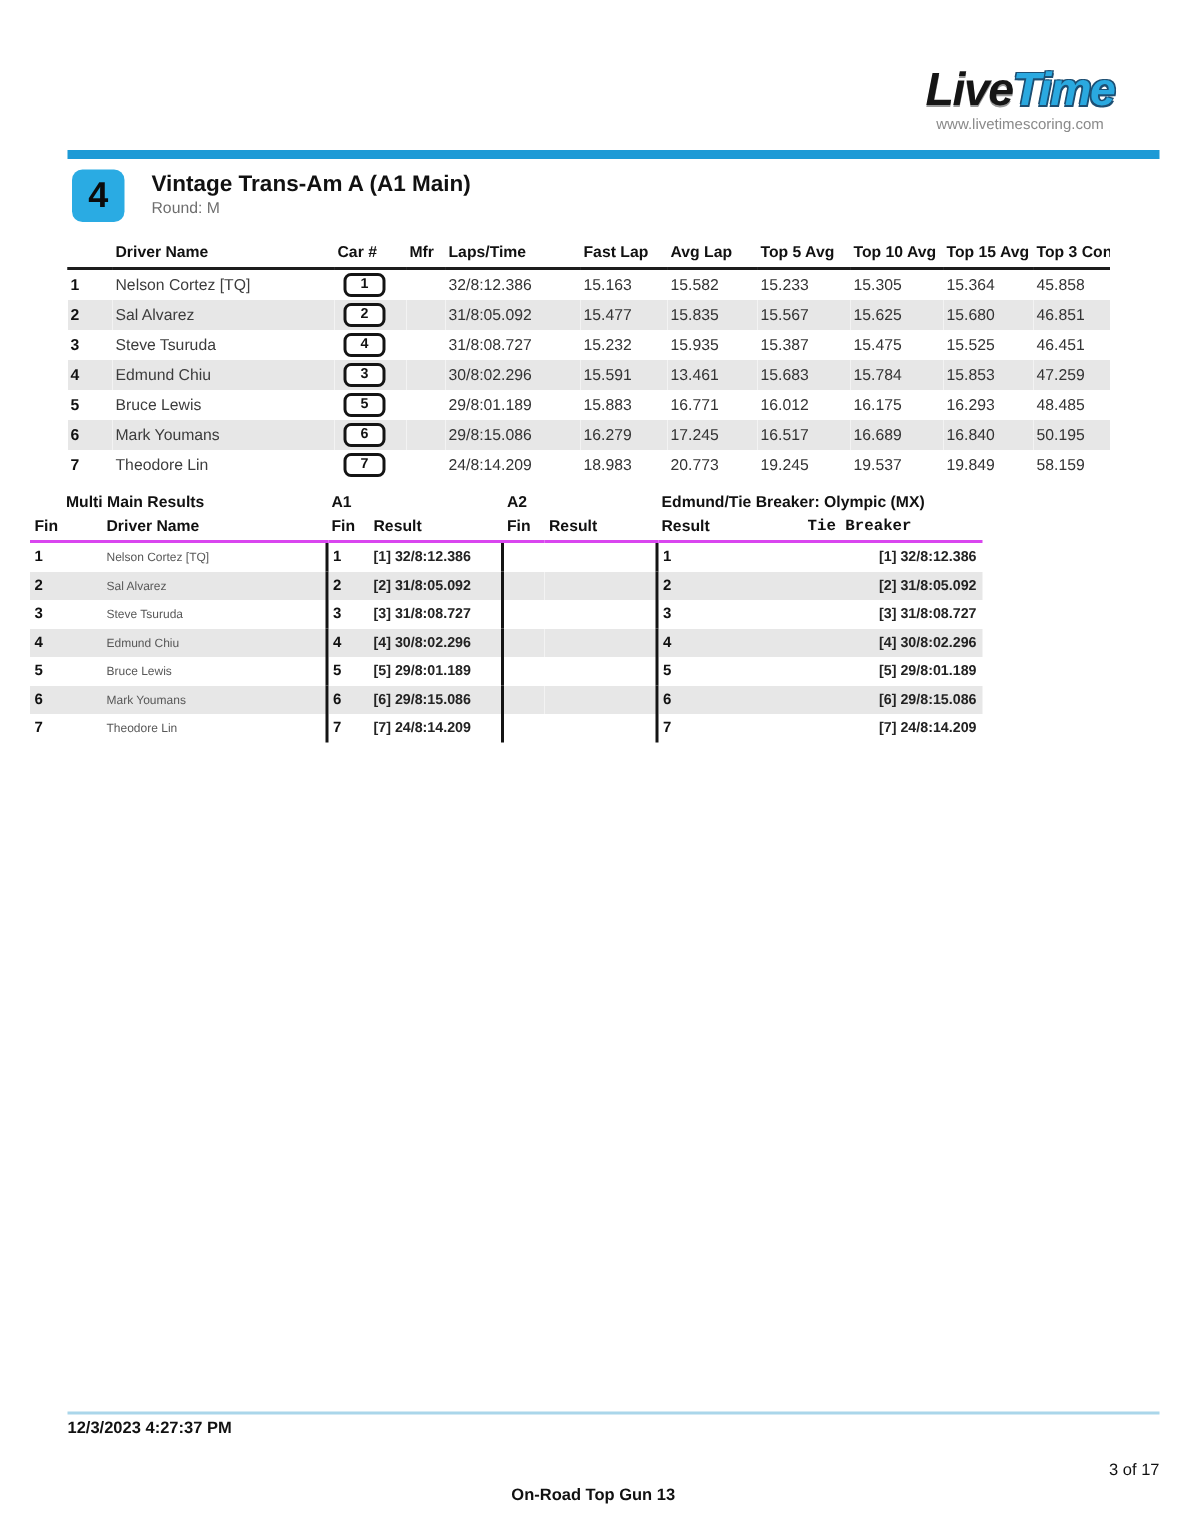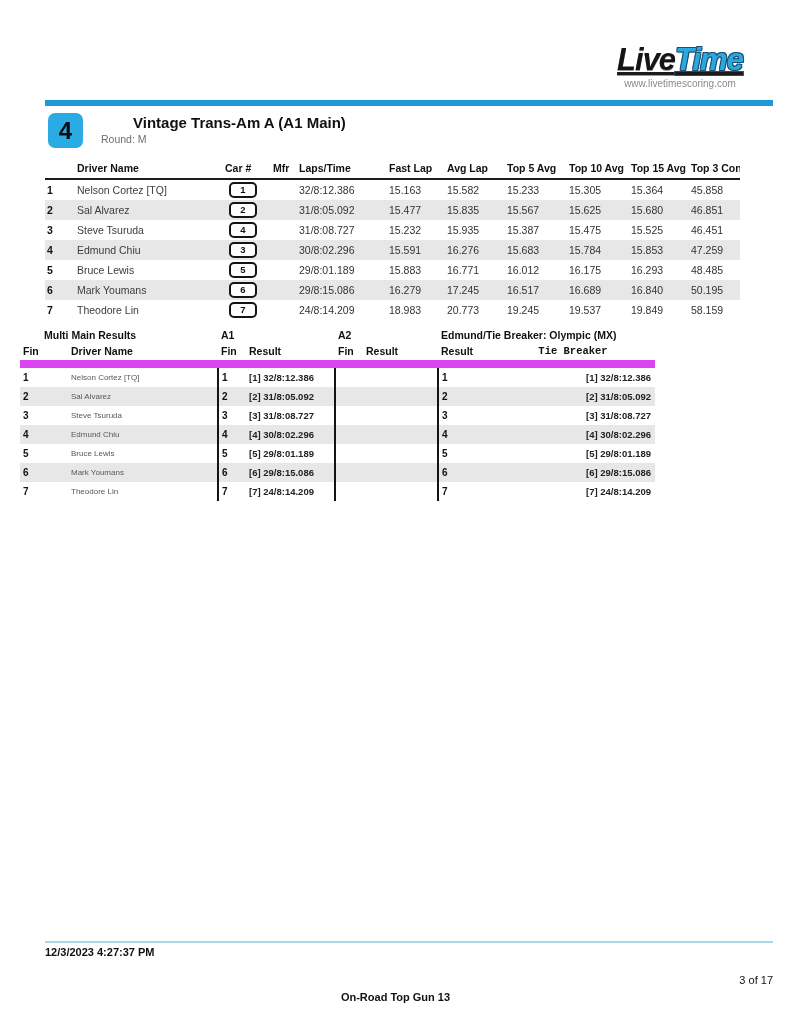--- a/index.html
+++ b/index.html
@@ -3,32 +3,32 @@
 <meta charset="utf-8">
 <style>
   html,body{margin:0;padding:0;background:#fff;}
   .page{position:relative;width:791px;height:1024px;background:#fff;overflow:hidden;
         font-family:"Liberation Sans",sans-serif;color:#1a1a1a;}
 
   
   .report-title{position:absolute;top:48px;left:0;width:100%;text-align:center;
     font-size:30px;font-weight:bold;letter-spacing:-.5px;color:#111;}
   .logo{position:absolute;top:44px;right:16px;width:190px;text-align:center;}
-  .logo-text{font-size:31px;font-weight:bold;font-style:italic;letter-spacing:-1px;line-height:32px;white-space:nowrap;text-decoration:underline;}
+  .logo-text{font-size:31px;font-weight:bold;font-style:italic;letter-spacing:-1px;line-height:32px;white-space:nowrap;}
   .logo-live{color:#151515;text-shadow:0 1px 0 #999;}
   .logo-time{color:#2aa9e0;text-shadow:-1px -1px 0 #1d4f73,1px -1px 0 #1d4f73,-1px 1px 0 #1d4f73,1px 1px 0 #1d4f73;}
   .logo-url{font-size:10px;color:#8a8a8a;margin-top:2px;}
   .header-rule{position:absolute;top:100px;left:45px;width:728px;height:6px;background:#1d9ad6;}
 
   
   .class-header{position:absolute;top:113px;left:48px;display:flex;align-items:flex-start;}
   .class-num{width:35px;height:35px;background:#2aabe3;border-radius:7px;color:#0b0b0b;
     font-size:24px;font-weight:bold;display:flex;align-items:center;justify-content:center;}
   .class-info{margin-left:18px;padding-top:1px;}
-  .class-name{font-size:15px;font-weight:bold;color:#111;margin-left:32px;}
+  .class-name{font-size:15px;font-weight:bold;color:#111;}
   .class-round{font-size:10.5px;color:#6e6e6e;margin-top:2px;}
 
   
   table{border-collapse:collapse;table-layout:fixed;}
   td,th{overflow:hidden;white-space:nowrap;}
   tr.alt{background:#e7e7e7;}
 
   
   .main-table{position:absolute;top:160px;left:45px;width:695px;}
   .main-table th{font-size:10.5px;font-weight:bold;text-align:left;color:#111;
@@ -37,21 +37,21 @@
   .main-table td.pos{font-weight:bold;color:#111;}
   .main-table td.driver{color:#3c3c3c;}
   .car-badge{display:inline-block;min-width:24px;height:12px;line-height:12px;margin-left:4px;
     border:2px solid #141414;border-radius:5px;background:#fff;text-align:center;
     font-size:9.5px;font-weight:bold;color:#111;}
 
   
   .multi-table{position:absolute;top:326px;left:20px;width:635px;}
   .multi-table th{font-size:10.5px;font-weight:bold;text-align:left;color:#111;padding:0 0 0 3px;}
   .multi-table tr.sect th{height:17px;}
-  .multi-table tr.cols th{height:15px;border-bottom:8px solid #d946ef;padding-bottom:2px;margin-left:47px;}
+  .multi-table tr.cols th{height:15px;border-bottom:2px solid #d946ef;padding-bottom:2px;margin-left:47px;}
   .multi-table th.indent{padding-left:24px;}
   .multi-table td{height:19px;padding:0 0 0 3px;}
   .multi-table td.fin{font-weight:bold;font-size:10px;color:#111;}
   .multi-table td.driver{font-size:8px;color:#585858;}
   .multi-table td.res{font-weight:bold;font-size:9.5px;color:#222;}
   .multi-table td.vline, .multi-table th.vline{border-left:2px solid #141414;}
   .multi-table td.tie{font-weight:bold;font-size:9.5px;color:#222;text-align:right;padding-right:4px;}
   .multi-table th.tie-h{text-align:center;padding-right:14px;font-family:Liberation Mono, monospace;}
 
   
@@ -151,21 +151,21 @@
           <td>15.525</td>
           <td>46.451</td>
         </tr>
         <tr class="alt">
           <td class="pos">4</td>
           <td class="driver">Edmund Chiu</td>
           <td><span class="car-badge">3</span></td>
           <td></td>
           <td>30/8:02.296</td>
           <td>15.591</td>
-          <td>16.276</td>
+          <td>13.461</td>
           <td>15.683</td>
           <td>15.784</td>
           <td>15.853</td>
           <td>47.259</td>
         </tr>
         <tr>
           <td class="pos">5</td>
           <td class="driver">Bruce Lewis</td>
           <td><span class="car-badge">5</span></td>
           <td></td>

